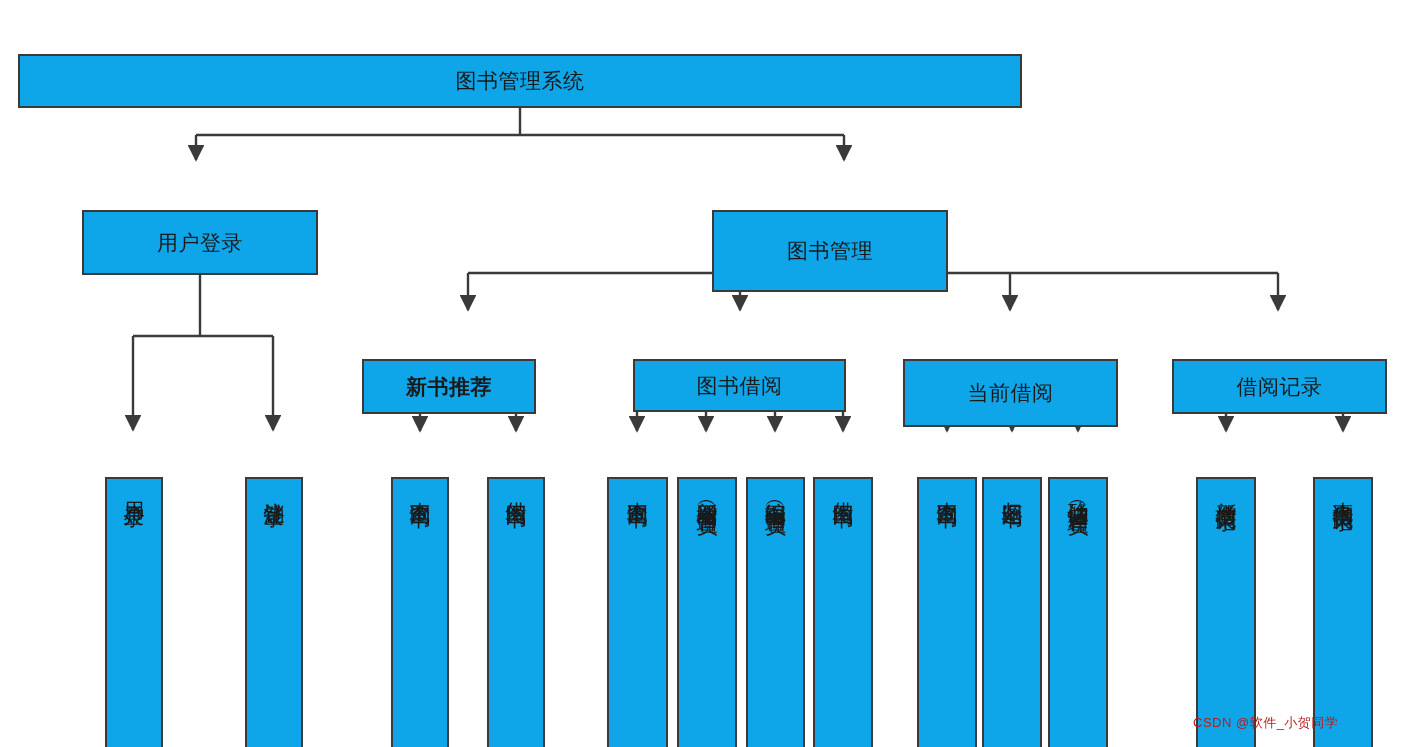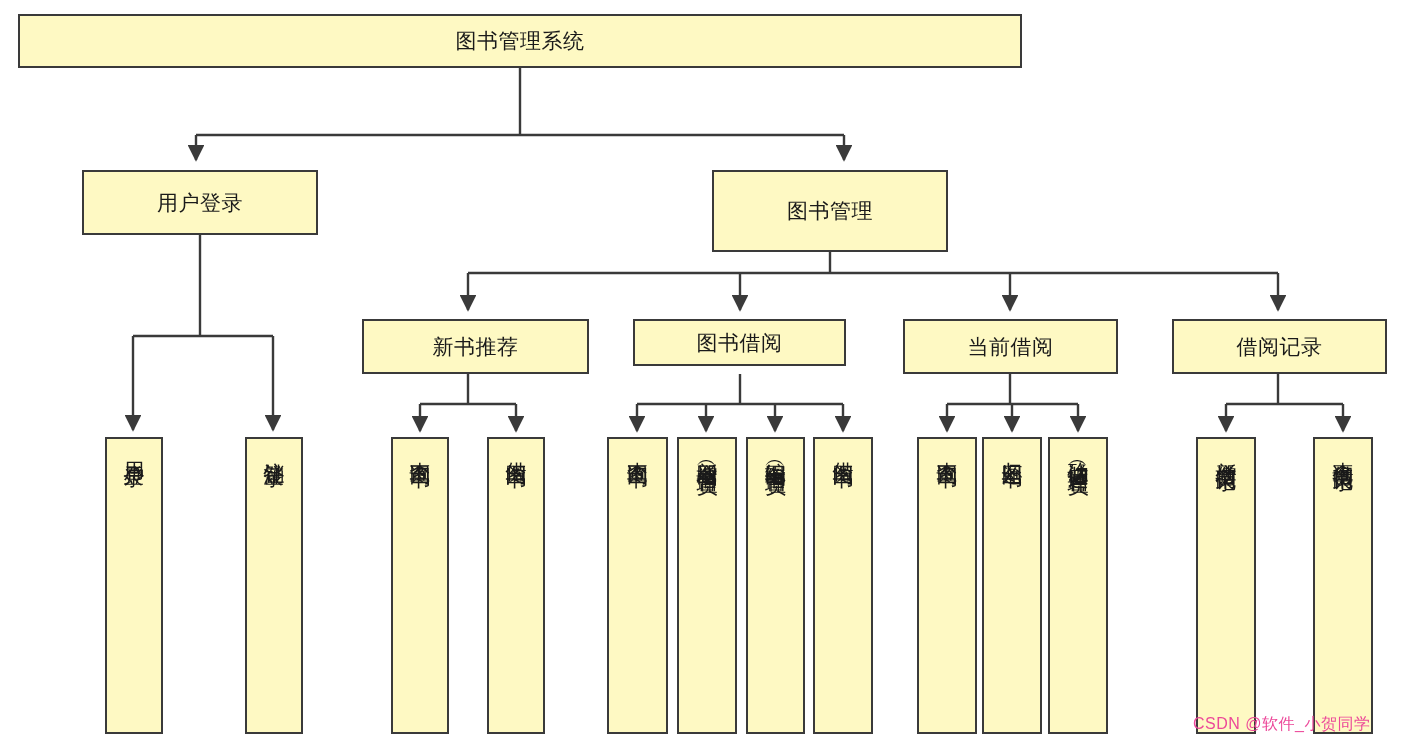--- a/index.html
+++ b/index.html
@@ -21,26 +21,27 @@
     position: absolute;
     left: 0;
     top: 0;
     width: 1405px;
     height: 747px;
     pointer-events: none;
   }
   .node {
     position: absolute;
     box-sizing: border-box;
-    background: #fef9c3;
+    background: #0ea5e9;
     border: 2px solid #3a3a3a;
     display: flex;
     align-items: center;
     justify-content: center;
     color: #1a1a1a;
+    margin-top: 40px;
   }
   .node-h .node-label {
     font-size: 21px;
     line-height: 1.2;
     letter-spacing: 0.5px;
     white-space: nowrap;
   }
   .node-v {
     align-items: flex-start;
     justify-content: center;
@@ -49,22 +50,22 @@
   .node-v .node-label {
     writing-mode: vertical-rl;
     text-orientation: upright;
     font-size: 21px;
     letter-spacing: 2px;
     line-height: 1.05;
     white-space: nowrap;
   }
   .watermark {
     position: absolute;
-    font-size: 16px;
-    color: #ec4899;
+    font-size: 13px;
+    color: #b91c1c;
     white-space: nowrap;
     letter-spacing: 0.5px;
   }
 </style>
 </head>
 <body>
 
 <div id="canvas">
 
   <svg id="wires" viewBox="0 0 1405 747" xmlns="http://www.w3.org/2000/svg">
@@ -121,27 +122,27 @@
     <span class="node-label">图书管理系统</span>
   </div>
 
   <div class="node node-h" style="left:82px; top:170px; width:236px; height:65px;">
     <span class="node-label">用户登录</span>
   </div>
   <div class="node node-h" style="left:712px; top:170px; width:236px; height:82px;">
     <span class="node-label">图书管理</span>
   </div>
 
-  <div class="node node-h" style="left:362px; top:319px; width:227px; height:55px;">
+  <div class="node node-h" style="left:362px; top:319px; width:174px; height:55px;font-weight:bold;">
     <span class="node-label">新书推荐</span>
   </div>
-  <div class="node node-h" style="left:633px; top:319px; width:213px; height:47px;">
+  <div class="node node-h" style="left:633px; top:319px; width:213px; height:53px;">
     <span class="node-label">图书借阅</span>
   </div>
-  <div class="node node-h" style="left:903px; top:319px; width:215px; height:55px;">
+  <div class="node node-h" style="left:903px; top:319px; width:215px; height:68px;">
     <span class="node-label">当前借阅</span>
   </div>
   <div class="node node-h" style="left:1172px; top:319px; width:215px; height:55px;align-items:center;">
     <span class="node-label">借阅记录</span>
   </div>
 
   <div class="node node-v" style="left:105px; top:437px; width:58px; height:297px;">
     <span class="node-label">用户登录</span>
   </div>
   <div class="node node-v" style="left:245px; top:437px; width:58px; height:297px;">

